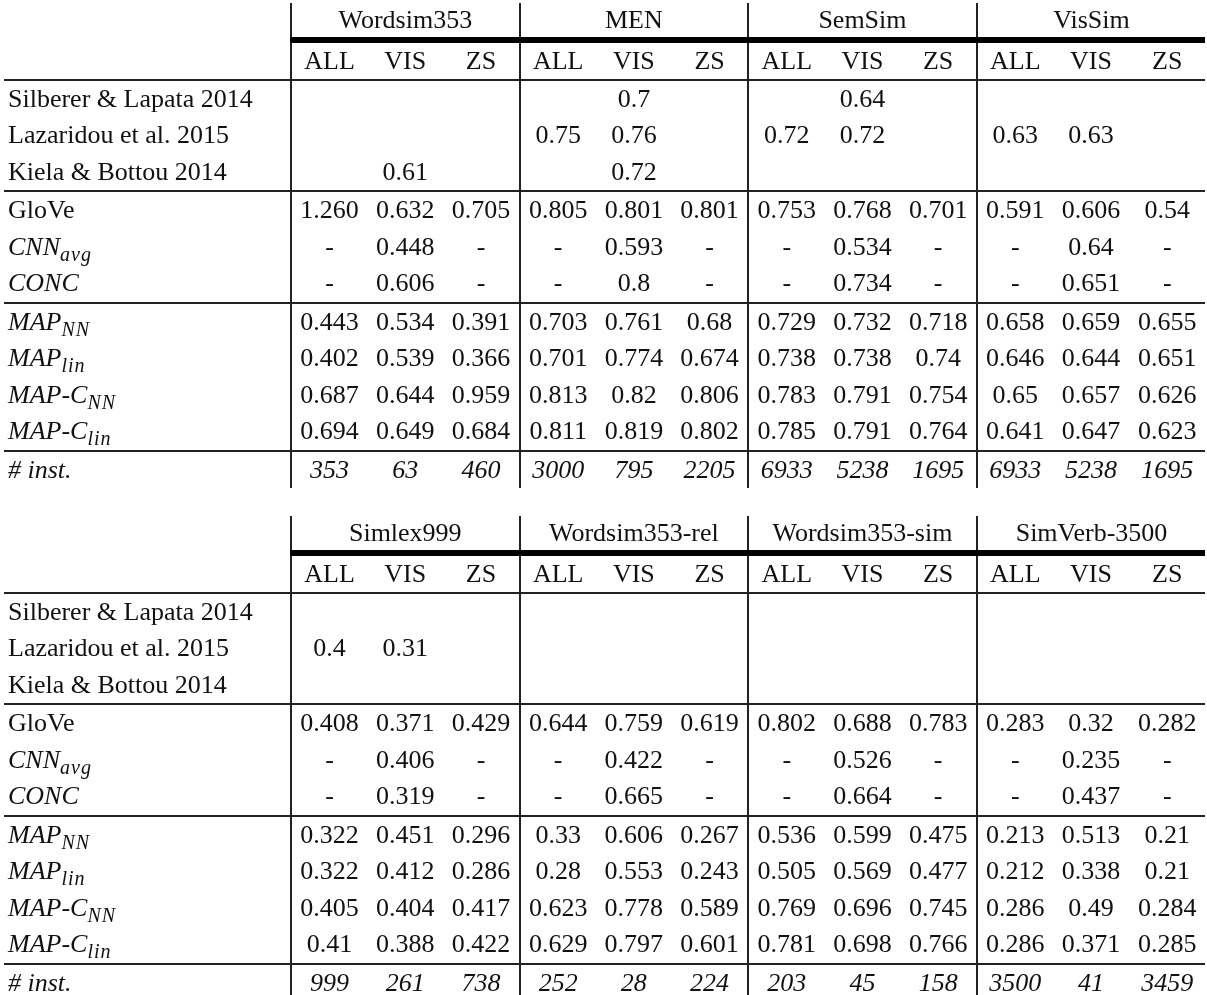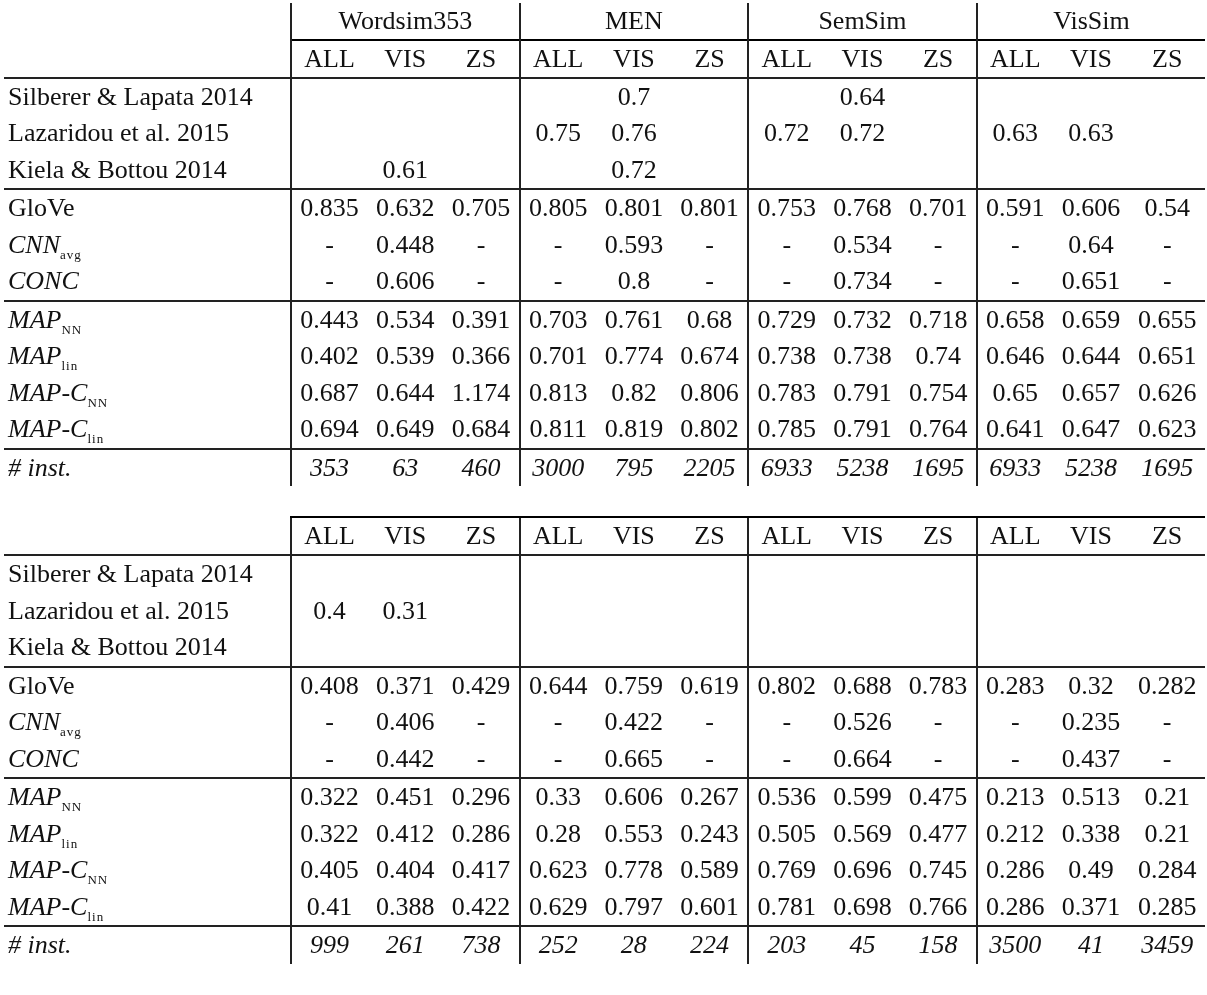--- a/index.html
+++ b/index.html
@@ -25,24 +25,24 @@
     overflow: visible;
   }
   col.label-col { width: 287px; }
   col.v { width: 76.2px; }
   .lbl { text-align: left; padding-left: 4px !important; }
   .num { text-align: center; }
   .b { font-weight: bold; }
   .gl { border-left: 2px solid #222; }
   .r-top td, .r-top th { border-top: 2px solid #222; }
   .grp-head { text-align: center; height: 32px !important; line-height: 30px !important; margin-top: 19px; }
-  .sub-head th { border-top: 2px solid #000000; height: 35px !important; }
+  .sub-head th { border-top: 6px solid #000000; height: 35px !important; }
   .sub-head th.nb { border-top: none; }
   i.m { }
-  sub { font-size: 13px; vertical-align: -6px; line-height: 0; letter-spacing: 1px; }
+  sub { font-size: 20px; font-style: italic; vertical-align: -6px; line-height: 0; letter-spacing: 1px; }
   #t1 { position: absolute; top: 3px; left: 0; }
   #t2 { position: absolute; top: 516px; left: 0; }
   .lastrow td { height: 38px; font-style: italic; }
 </style>
 </head>
 <body>
 
 <div class="wrap">
   <div id="t1">
       <table class="res">
@@ -126,21 +126,21 @@
             <td class="num"></td>
             <td class="num gl"></td>
             <td class="num"></td>
             <td class="num"></td>
             <td class="num gl"></td>
             <td class="num"></td>
             <td class="num"></td>
           </tr>
           <tr class="r-top">
             <td class="lbl"><span>GloVe</span></td>
-            <td class="num gl b">0.835</td>
+            <td class="num gl b">1.260</td>
             <td class="num">0.632</td>
             <td class="num b">0.705</td>
             <td class="num gl">0.805</td>
             <td class="num">0.801</td>
             <td class="num">0.801</td>
             <td class="num gl">0.753</td>
             <td class="num">0.768</td>
             <td class="num">0.701</td>
             <td class="num gl">0.591</td>
             <td class="num">0.606</td>
@@ -203,21 +203,21 @@
             <td class="num">0.738</td>
             <td class="num">0.74</td>
             <td class="num gl">0.646</td>
             <td class="num">0.644</td>
             <td class="num">0.651</td>
           </tr>
           <tr>
             <td class="lbl"><i class="m">MAP-C</i><sub>NN</sub></td>
             <td class="num gl">0.687</td>
             <td class="num">0.644</td>
-            <td class="num">1.174</td>
+            <td class="num">0.959</td>
             <td class="num gl b">0.813</td>
             <td class="num b">0.82</td>
             <td class="num b">0.806</td>
             <td class="num gl">0.783</td>
             <td class="num b">0.791</td>
             <td class="num">0.754</td>
             <td class="num gl">0.65</td>
             <td class="num">0.657</td>
             <td class="num">0.626</td>
           </tr>
@@ -265,20 +265,27 @@
           <col class="v">
           <col class="v">
           <col class="v">
           <col class="v">
           <col class="v">
           <col class="v">
           <col class="v">
           <col class="v">
         </colgroup>
         <thead>
+          <tr>
+            <th></th>
+            <th colspan="3" class="grp-head gl">Simlex999</th>
+            <th colspan="3" class="grp-head gl">Wordsim353-rel</th>
+            <th colspan="3" class="grp-head gl">Wordsim353-sim</th>
+            <th colspan="3" class="grp-head gl">SimVerb-3500</th>
+          </tr>
           <tr class="sub-head">
             <th class="nb"></th>
             <th class="num gl">ALL</th>
             <th class="num">VIS</th>
             <th class="num">ZS</th>
             <th class="num gl">ALL</th>
             <th class="num">VIS</th>
             <th class="num">ZS</th>
             <th class="num gl">ALL</th>
             <th class="num">VIS</th>
@@ -360,21 +367,21 @@
             <td class="num gl">-</td>
             <td class="num">0.526</td>
             <td class="num">-</td>
             <td class="num gl">-</td>
             <td class="num">0.235</td>
             <td class="num">-</td>
           </tr>
           <tr>
             <td class="lbl"><span class="m" style="font-style: italic;">CONC</span></td>
             <td class="num gl">-</td>
-            <td class="num">0.442</td>
+            <td class="num">0.319</td>
             <td class="num">-</td>
             <td class="num gl">-</td>
             <td class="num">0.665</td>
             <td class="num">-</td>
             <td class="num gl">-</td>
             <td class="num">0.664</td>
             <td class="num">-</td>
             <td class="num gl">-</td>
             <td class="num">0.437</td>
             <td class="num">-</td>

